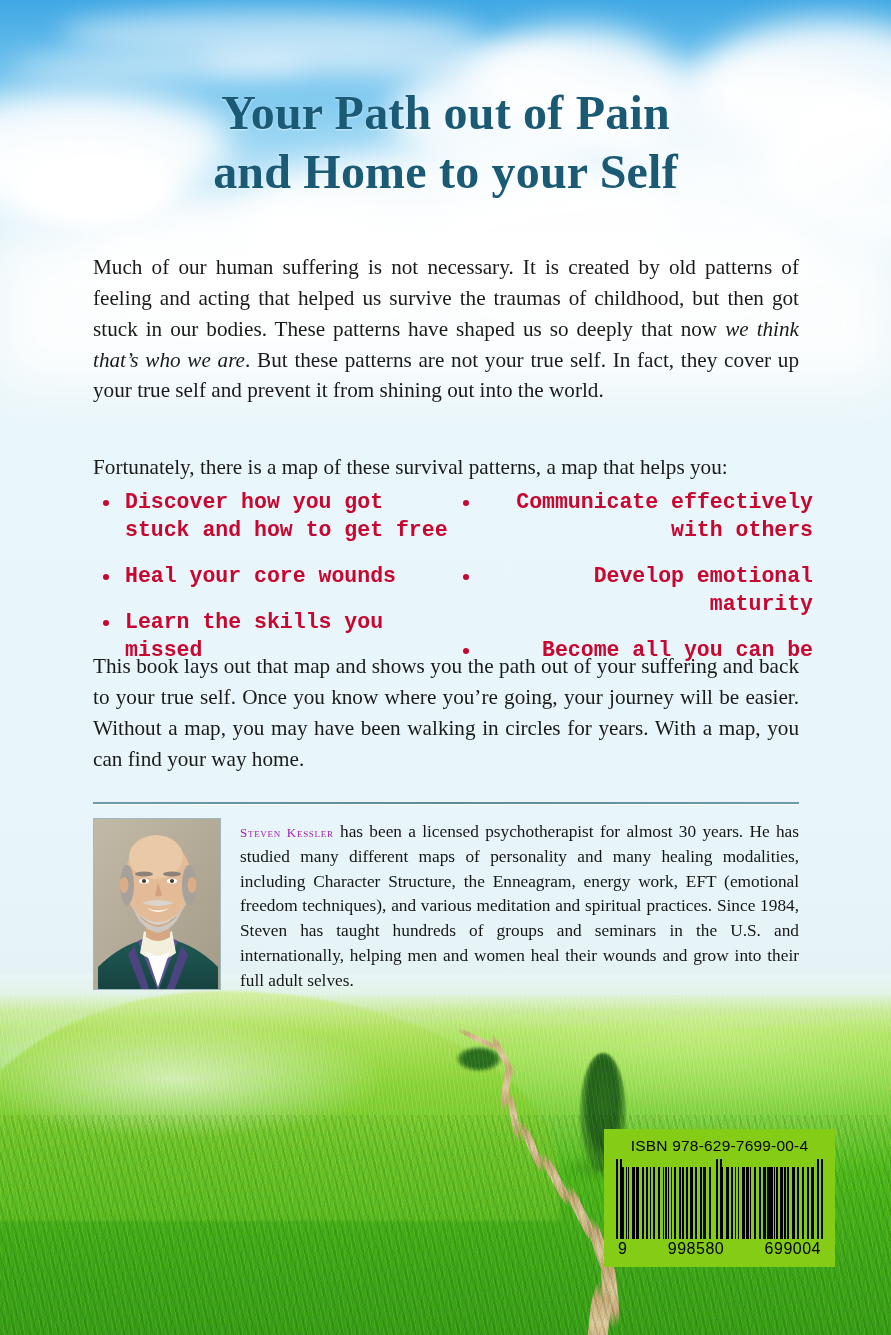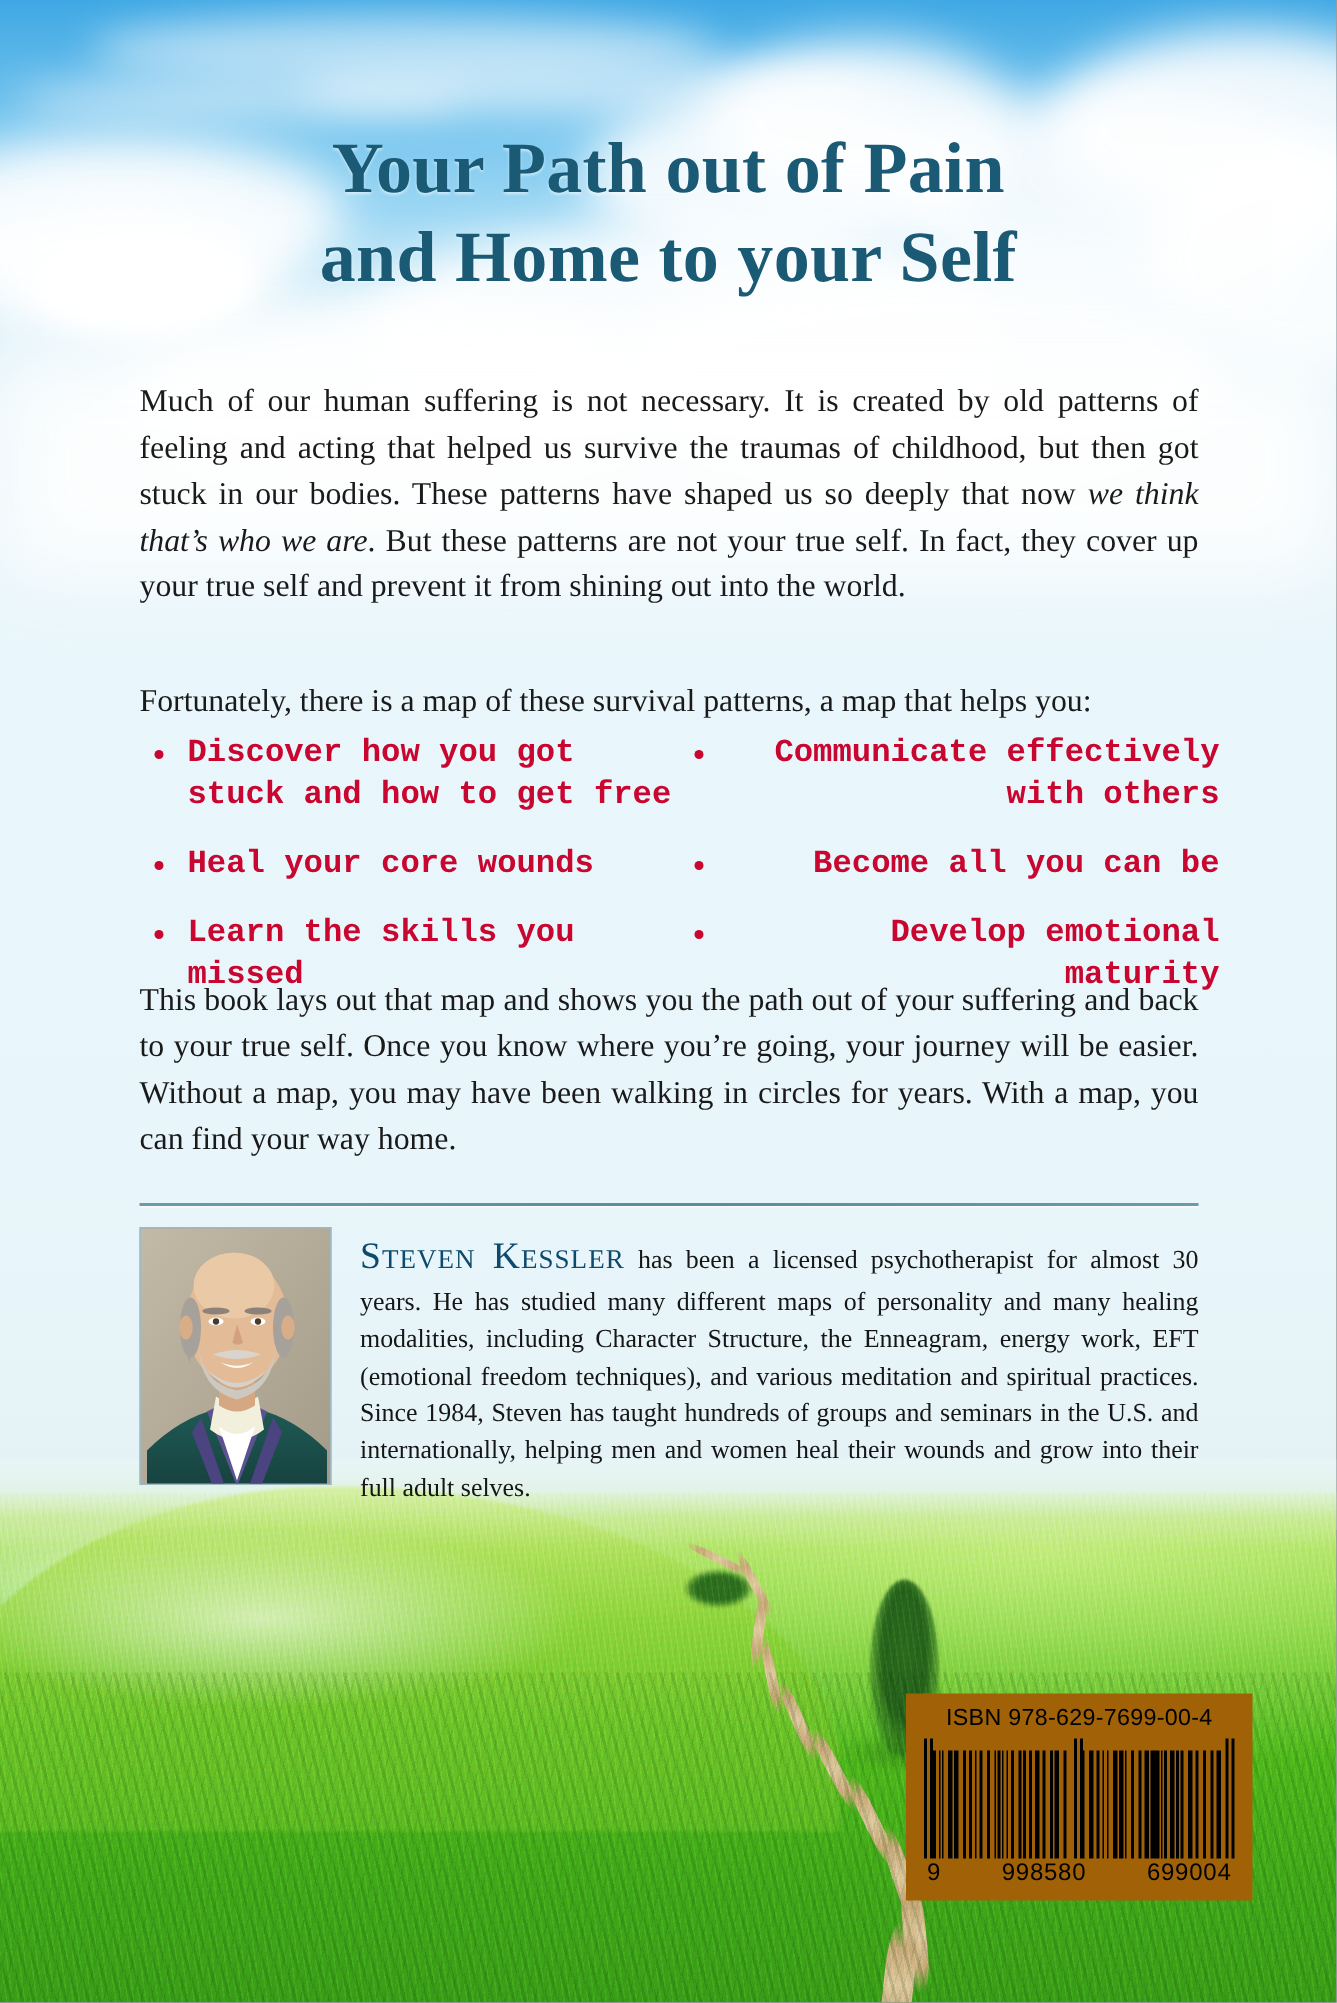--- a/index.html
+++ b/index.html
@@ -162,24 +162,24 @@
     background:#b3ab99;
     overflow:hidden;
   }
   .author-bio{
     position:absolute; left:240px; top:820px; width:559px;
     font-size:17.3px; line-height:1.435;
     color:#161616;
     text-align:justify;
   }
   .author-name{
-    color:#0c4a6e;
+    color:#a21caf;
     font-variant:small-caps;
     letter-spacing:.7px;
-    font-size:25px;
+    font-size:13px;
   }
 
   
   .logo{
     position:absolute; left:597px; top:1086px; width:236px;
     text-align:right;
   }
   .logo-name{
     font-family:"Liberation Sans", sans-serif;
     color:#ffffff;
@@ -195,21 +195,21 @@
     font-style:italic;
     letter-spacing:.9px;
     margin-top:4px;
     line-height:1;
   }
 
   
   .barcode-box{
     position:absolute; left:604px; top:1129px;
     width:231px; height:138px;
-    background:#a16207;
+    background:#84cc16;
     padding:8px 12px 6px 12px;
   }
   .isbn-text{
     font-family:"Liberation Sans", sans-serif;
     text-align:center;
     font-size:15.5px;
     color:#000;
     letter-spacing:.2px;
     margin-bottom:4px;
   }
@@ -287,22 +287,22 @@
       <div class="bcol left">
         <ul>
           <li><span class="dot"></span><span>Discover how you got stuck and how to get free</span></li>
           <li><span class="dot"></span><span>Heal your core wounds</span></li>
           <li><span class="dot"></span><span>Learn the skills you missed</span></li>
         </ul>
       </div>
       <div class="bcol right">
         <ul>
           <li><span class="dot"></span><span>Communicate effectively with others</span></li>
+          <li><span class="dot"></span><span>Develop emotional maturity</span></li>
           <li><span class="dot"></span><span>Become all you can be</span></li>
-          <li><span class="dot"></span><span>Develop emotional maturity</span></li>
         </ul>
       </div>
     </div>
 
     <p class="body-text p3">This book lays out that map and shows you the path out of your suffering and back to your true self. Once you know where you’re going, your journey will be easier. Without a map, you may have been walking in circles for years. With a map, you can find your way home.</p>
 
     <div class="divider"></div>
 
     <div class="author-photo">
       <svg viewBox="0 0 128 172" width="128" height="172" preserveAspectRatio="none">

